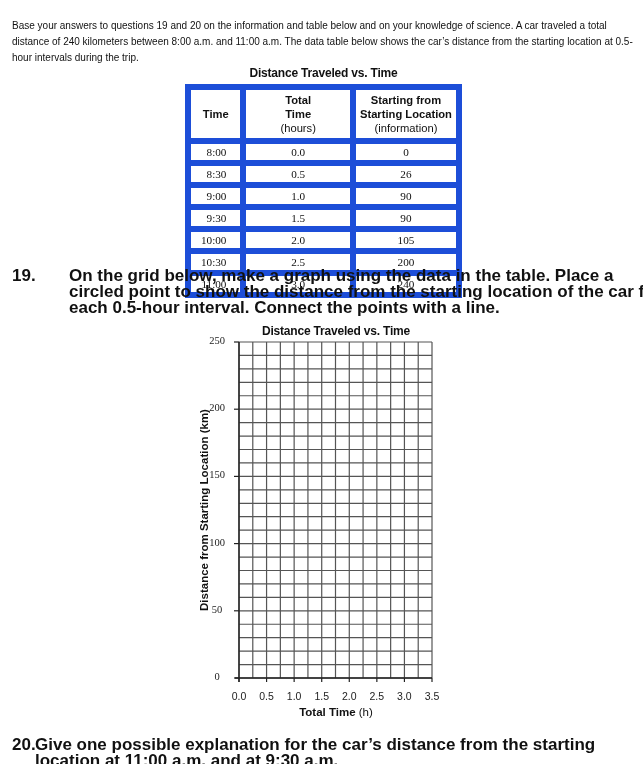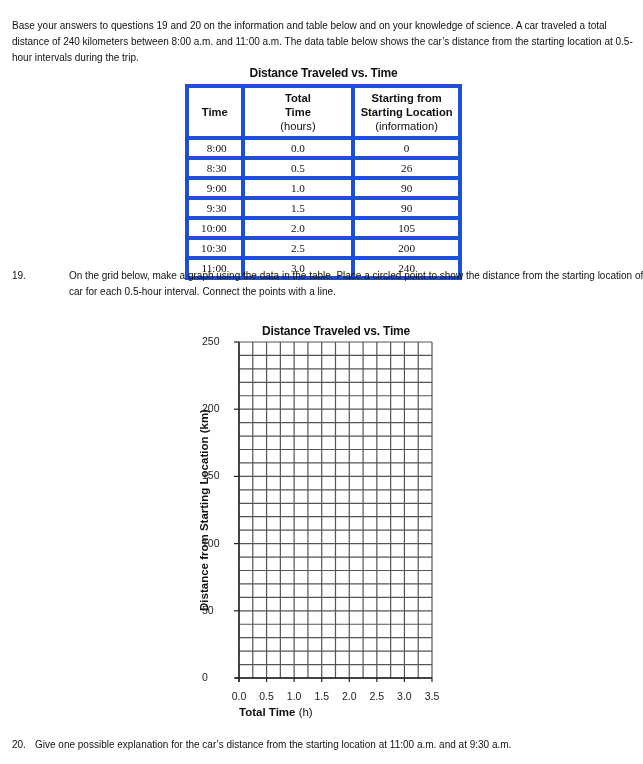--- a/index.html
+++ b/index.html
@@ -13,50 +13,50 @@
   }
   .tbl-title {
     position: absolute; left: 185px; width: 277px; top: 66px;
     text-align: center; font-weight: bold; font-size: 12px; letter-spacing: -0.2px;
   }
   table.data {
     position: absolute; left: 185px; top: 84px; width: 277px;
     border-collapse: collapse; font-size: 11.2px;
   }
   table.data th, table.data td {
-    border: 4px solid #1d4ed8; text-align: center; padding: 0;
+    border: 6px solid #1d4ed8; text-align: center; padding: 0;
   }
   table.data { border: 2px solid #444; }
   table.data th { height: 48px; font-weight: bold; line-height: 14px; vertical-align: middle; }
   table.data th .unit { font-weight: normal; }
   table.data td { height: 16px; line-height: 16px; font-family: Liberation Serif, serif; }
   table.data td.c-time { text-align: right; padding-right: 14px; }
   .col1 { width: 56px; } .col2 { width: 113px; } .col3 { width: 108px; }
 
-  .q { position: absolute; font-size: 10px; line-height: 16.2px; }
+  .q { position: absolute; font-size: 17px; line-height: 16.2px; font-weight: bold; }
   .q .num { position: absolute; left: 0; top: 0; }
   .q .txt { position: absolute; left: 23px; top: 0; }
   .q19 { left: 12px; top: 268px; width: 625px; height: 50px; }
   .q19 .txt { width: 600px; margin-left: 34px; }
   .q20 { left: 12px; top: 737px; width: 625px; height: 36px; }
   .q20 .txt { width: 600px; }
 
   .chart-title {
     position: absolute; left: 239px; width: 194px; top: 324px; text-align: center;
     font-weight: bold; font-size: 12px; letter-spacing: -0.2px;
   }
   svg.grid { position: absolute; left: 0; top: 0; }
   .ylabel {
     position: absolute; left: 204px; top: 510px; font-weight: bold; font-size: 11.5px;
     white-space: nowrap; transform: translate(-50%, -50%) rotate(-90deg);
   }
-  .ytick { position: absolute; font-size: 10.5px; text-align: left; width: 30px; color: #222; }
+  .ytick { position: absolute; font-size: 10.5px; text-align: center; width: 30px; color: #222; font-family: Liberation Serif, serif; }
   .xtick { position: absolute; top: 690px; font-size: 10.5px; width: 30px; text-align: center; color: #222; }
   .xlabel {
-    position: absolute; left: 239px; width: 194px; top: 706px; font-size: 11.5px;
+    position: absolute; left: 239px; width: 194px; top: 706px; text-align: center; font-size: 11.5px;
   }
   .xlabel b { font-weight: bold; }
 </style>
 </head>
 <body>
 
 <div class="intro">Base your answers to questions 19 and 20 on the information and table below and on your knowledge of science. A car traveled a total distance of 240 kilometers between 8:00 a.m. and 11:00 a.m. The data table below shows the car’s distance from the starting location at 0.5-hour intervals during the trip.</div>
 
 <div class="tbl-title">Distance Traveled vs. Time</div>
 <table class="data">

